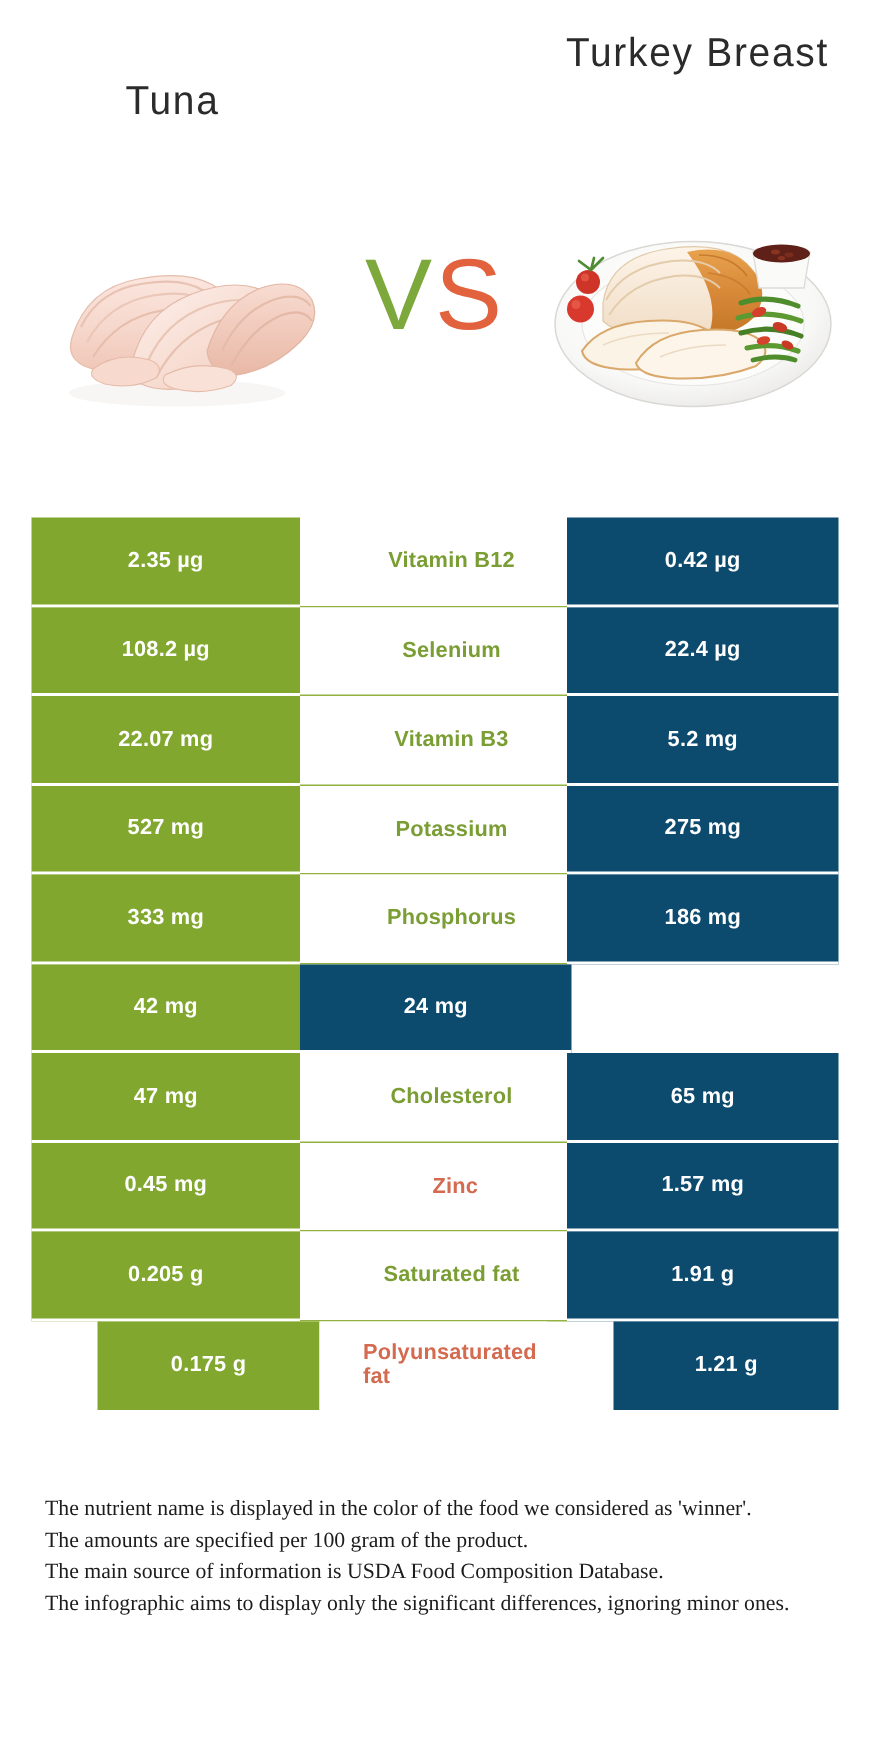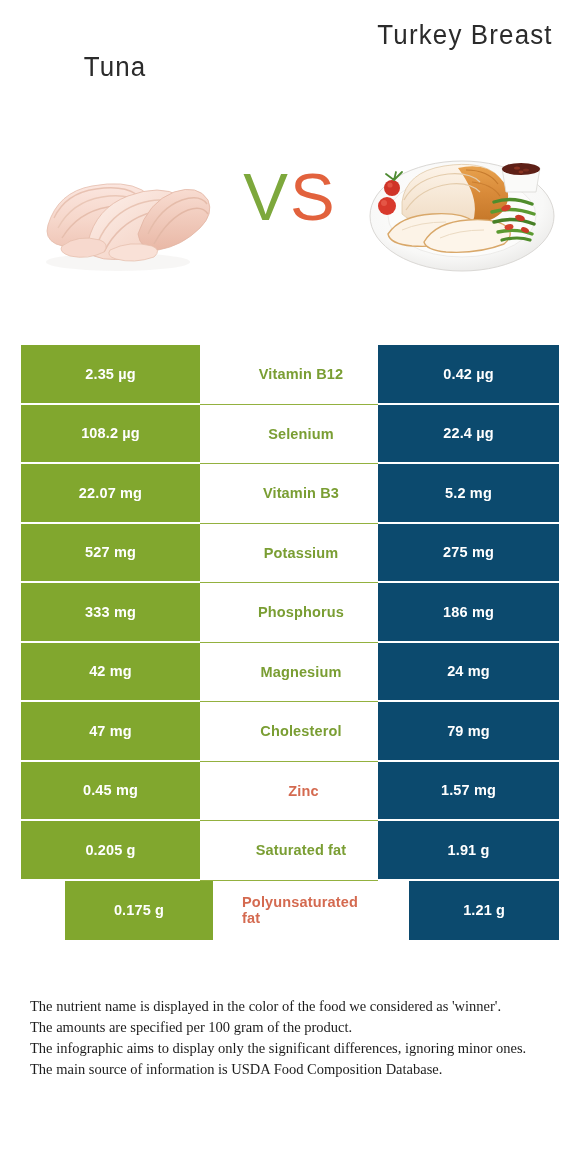--- a/index.html
+++ b/index.html
@@ -267,27 +267,26 @@
       <div class="cell cell-mid win-green">Potassium</div>
       <div class="cell cell-right">275 mg</div>
     </div>
     <div class="row">
       <div class="cell cell-left">333 mg</div>
       <div class="cell cell-mid win-green">Phosphorus</div>
       <div class="cell cell-right">186 mg</div>
     </div>
     <div class="row">
       <div class="cell cell-left">42 mg</div>
-      <div class="cell cell-mid win-green">Magnesium</div>
       <div class="cell cell-right">24 mg</div>
     </div>
     <div class="row">
       <div class="cell cell-left">47 mg</div>
       <div class="cell cell-mid win-green">Cholesterol</div>
-      <div class="cell cell-right">79 mg</div>
+      <div class="cell cell-right">65 mg</div>
     </div>
     <div class="row">
       <div class="cell cell-left">0.45 mg</div>
       <div class="cell cell-mid win-orange">Zinc</div>
       <div class="cell cell-right">1.57 mg</div>
     </div>
     <div class="row">
       <div class="cell cell-left">0.205 g</div>
       <div class="cell cell-mid win-green">Saturated fat</div>
       <div class="cell cell-right">1.91 g</div>
@@ -295,15 +294,15 @@
     <div class="row">
       <div class="cell cell-left">0.175 g</div>
       <div class="cell cell-mid win-orange">Polyunsaturated fat</div>
       <div class="cell cell-right">1.21 g</div>
     </div>
   </div>
 
 <div class="footnote">
   <p>The nutrient name is displayed in the color of the food we considered as 'winner'.</p>
   <p>The amounts are specified per 100 gram of the product.</p>
+  <p>The main source of information is USDA Food Composition Database.</p>
   <p>The infographic aims to display only the significant differences, ignoring minor ones.</p>
-  <p>The main source of information is USDA Food Composition Database.</p>
 </div>
 
 </body></html>

